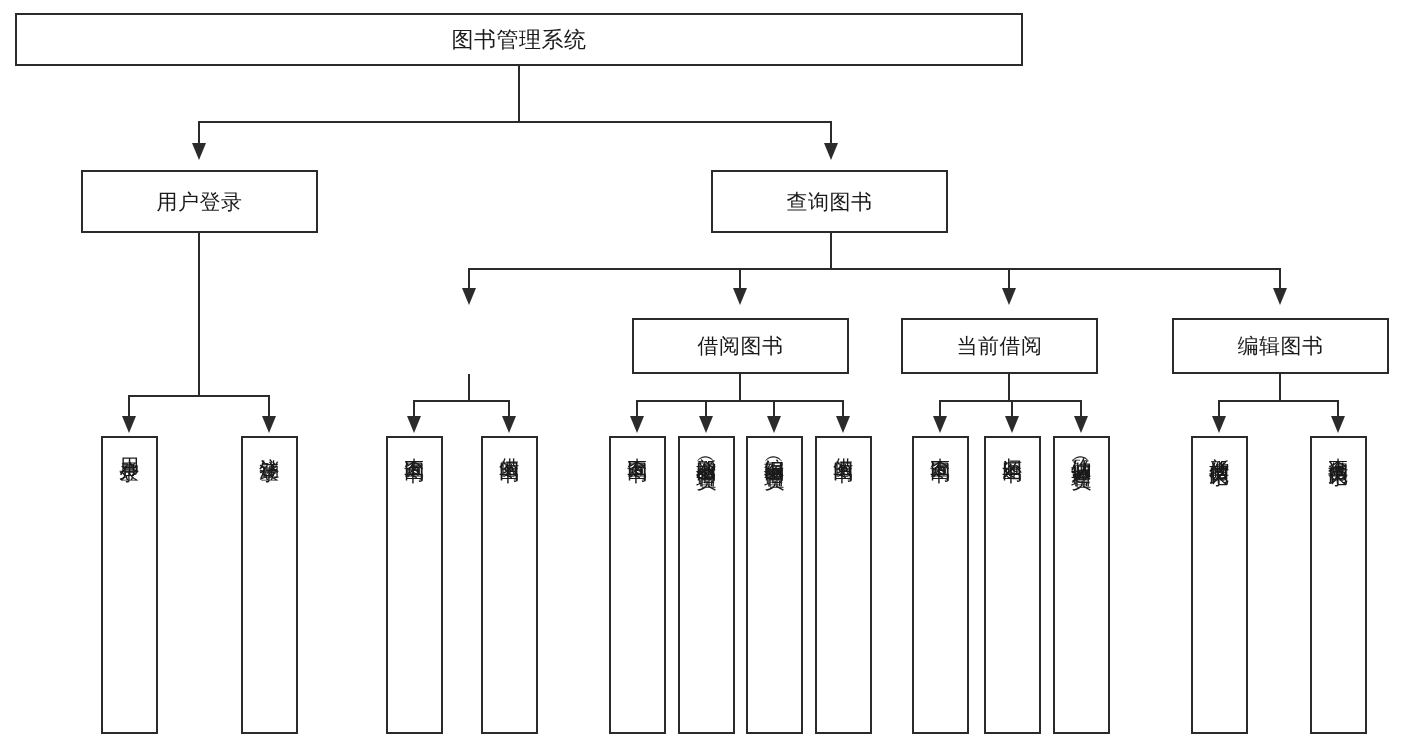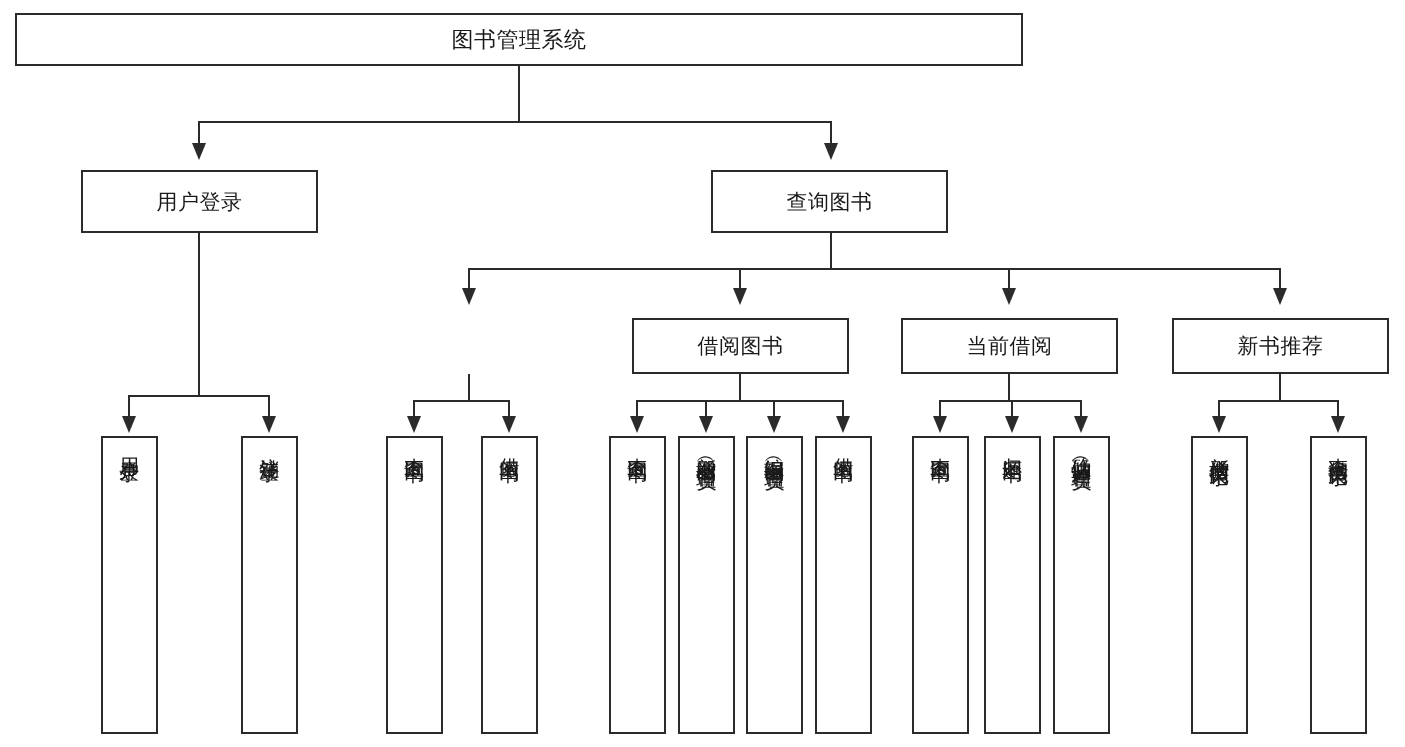--- a/index.html
+++ b/index.html
@@ -92,25 +92,25 @@
   <div class="node h" style="left:81px; top:170px; width:237px; height:63px;">
     <span>用户登录</span>
   </div>
   <div class="node h" style="left:711px; top:170px; width:237px; height:63px;">
     <span>查询图书</span>
   </div>
 
   <div class="node h" style="left:632px; top:318px; width:217px; height:56px;">
     <span>借阅图书</span>
   </div>
-  <div class="node h" style="left:901px; top:318px; width:217px; height:56px;">
+  <div class="node h" style="left:901px; top:318px; width:197px; height:56px;">
     <span>当前借阅</span>
   </div>
   <div class="node h" style="left:1172px; top:318px; width:217px; height:56px;">
-    <span>新书推荐</span>
+    <span>编辑图书</span>
   </div>
 
   <div class="node v" style="left:101px; top:436px; width:57px; height:298px;">
     <span class="vtext">用户登录</span>
   </div>
   <div class="node v" style="left:241px; top:436px; width:57px; height:298px;">
     <span class="vtext">注销登录</span>
   </div>
 
   <div class="node v" style="left:386px; top:436px; width:57px; height:298px;">

